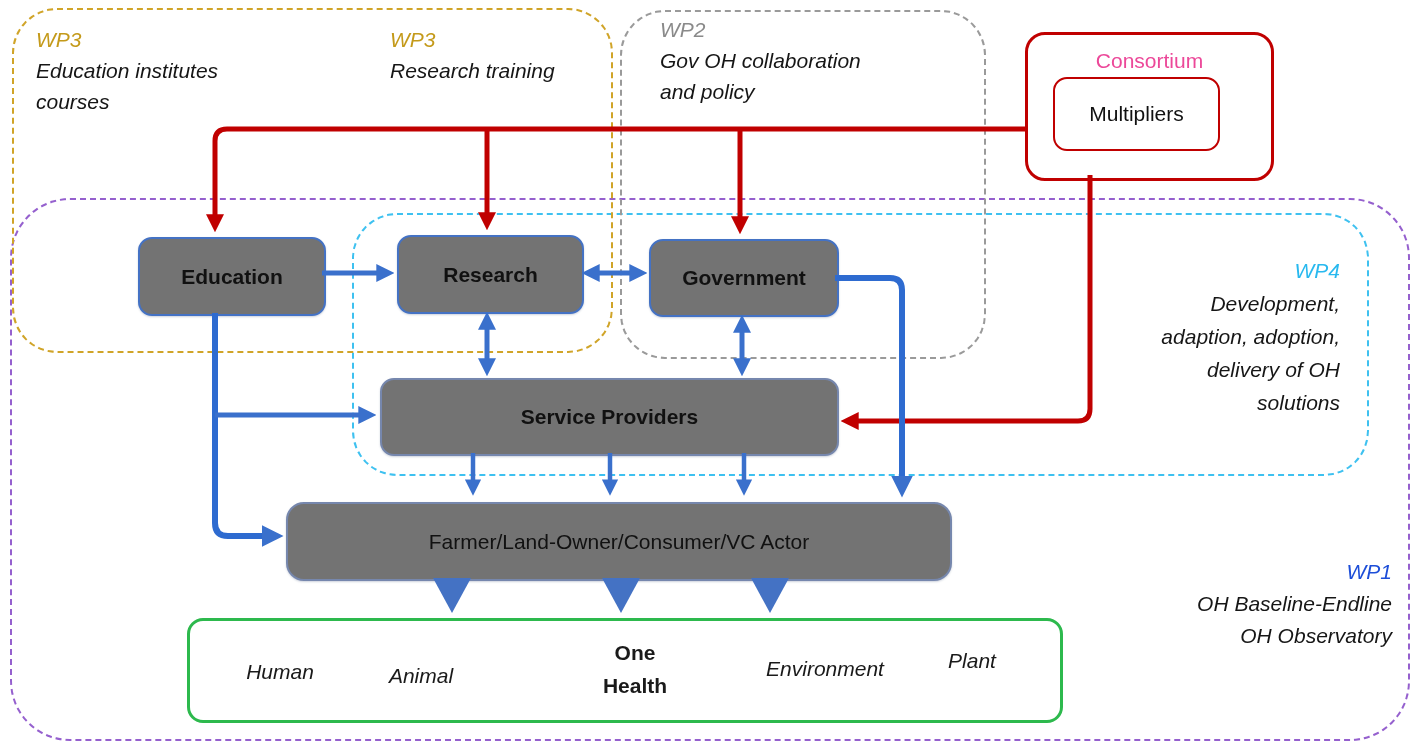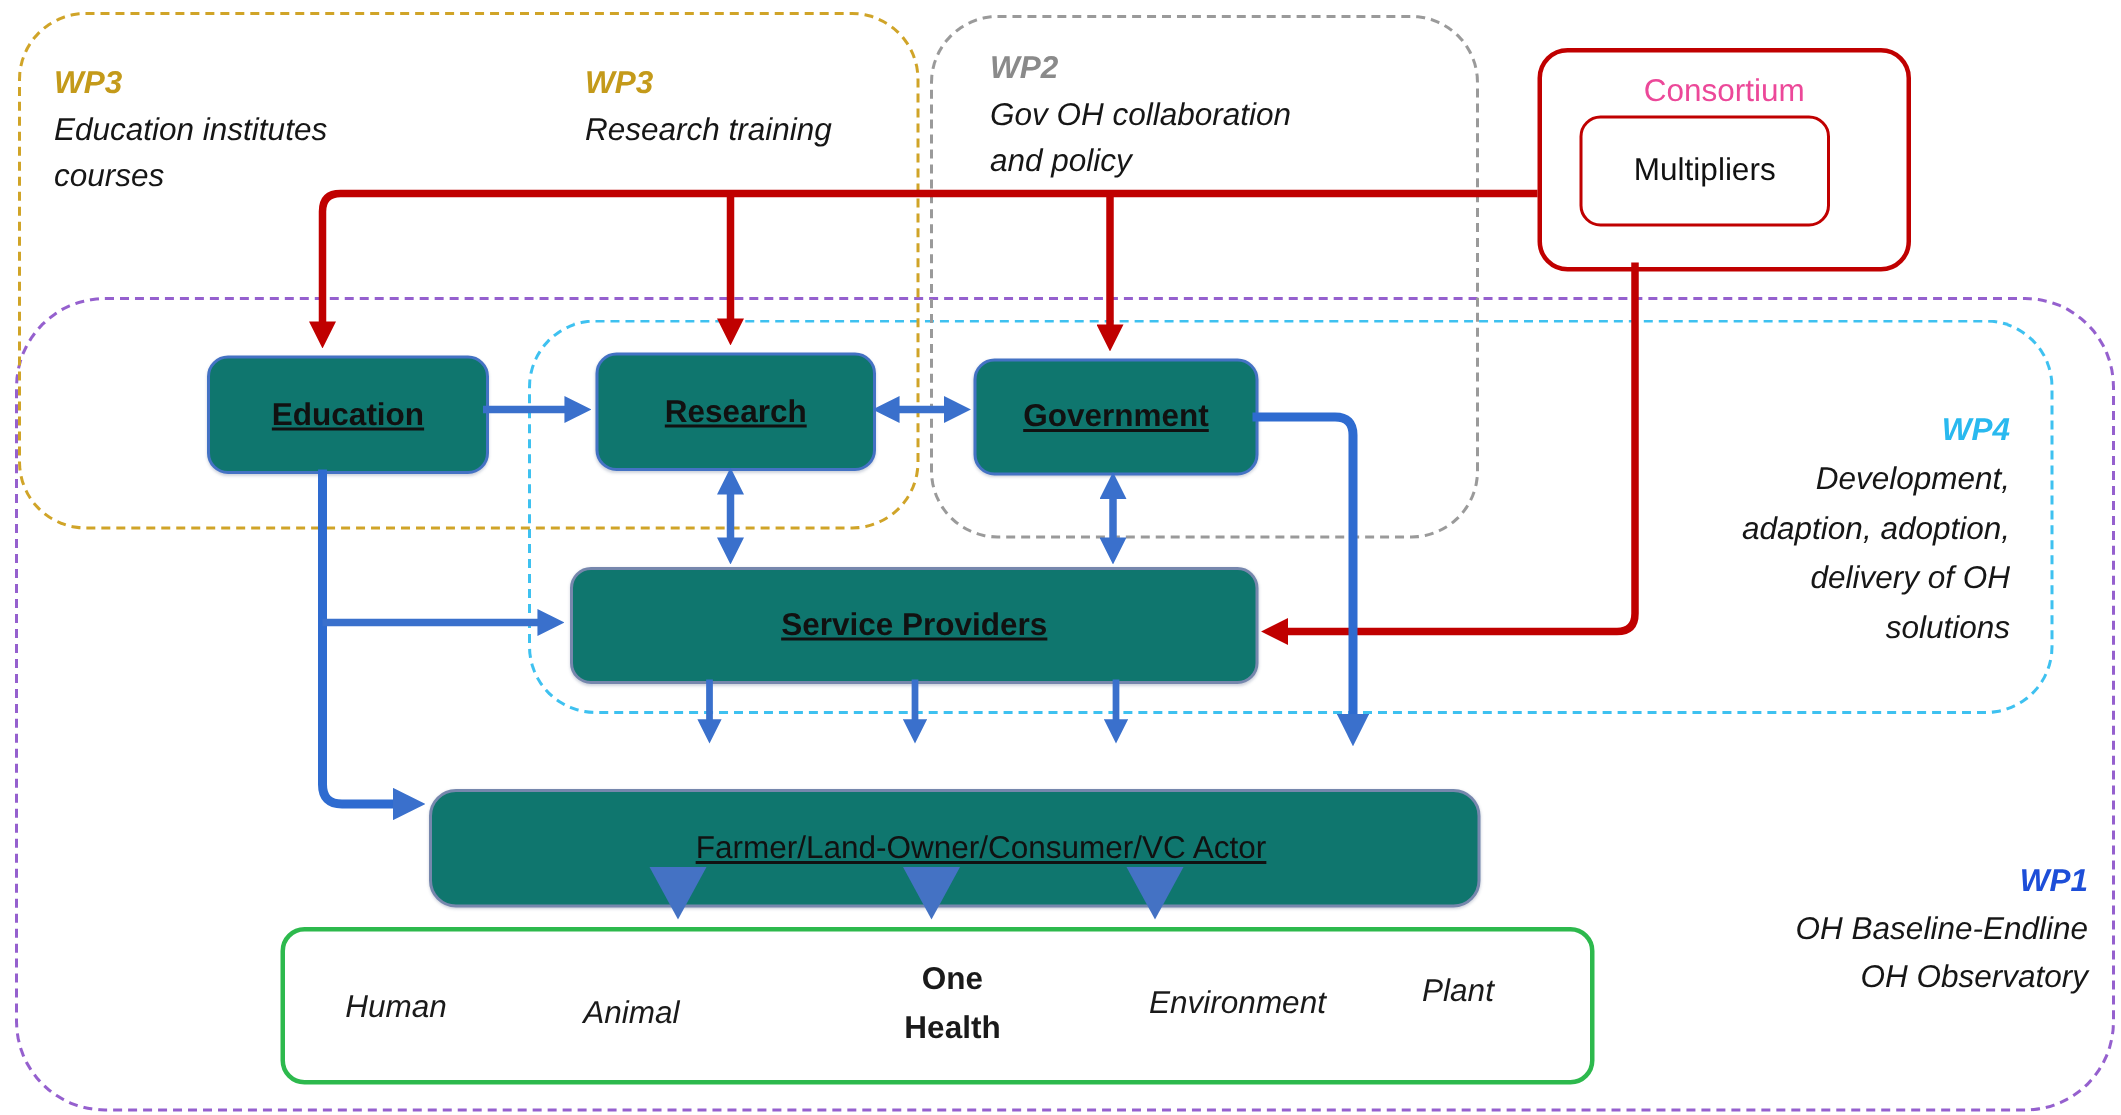--- a/index.html
+++ b/index.html
@@ -8,39 +8,39 @@
     font-family:"Liberation Sans", sans-serif;color:#1a1a1a;overflow:hidden;
   }
   
   .frame{position:absolute;border-style:dashed;background:transparent;}
   .frame.gold  {border:2px dashed #d0a428;border-radius:45px;}
   .frame.gray  {border:2px dashed #9a9a9a;border-radius:45px;}
   .frame.purple{border:2px dashed #9560ce;border-radius:60px;}
   .frame.cyan  {border:2px dashed #3ec1f0;border-radius:45px;}
   
   .node{
-    position:absolute;background:#0f766e;border:2px solid #4472c4;border-radius:14px;
+    position:absolute;background:#737373;border:2px solid #4472c4;border-radius:14px;
     display:flex;align-items:center;justify-content:center;
-    font-weight:bold;font-size:21px;color:#111;box-shadow:0 1px 2px rgba(60,80,120,.25);text-decoration:underline;
+    font-weight:bold;font-size:21px;color:#111;box-shadow:0 1px 2px rgba(60,80,120,.25);
   }
   .node.muted{border-color:#7687ad;}
   .node.regular{font-weight:normal;}
   .greenbox{
     position:absolute;background:#ffffff;border:3px solid #2db94d;border-radius:16px;
   }
   .gi{position:absolute;font-style:italic;font-size:21px;white-space:nowrap;text-align:center;}
   .gc{position:absolute;font-weight:bold;font-size:21px;line-height:33px;text-align:center;font-style:normal;}
   
   .redbox{position:absolute;background:#fff;border:3px solid #c00000;border-radius:20px;}
   .redbox .title{position:absolute;left:0;right:0;top:14px;text-align:center;font-size:21px;color:#ec4899;}
   .redbox-inner{position:absolute;background:#fff;border:2px solid #c00000;border-radius:14px;
     display:flex;align-items:center;justify-content:center;font-size:21px;color:#111;}
   
   .tb{position:absolute;font-size:21px;line-height:31px;white-space:nowrap;}
-  .tb .wp{font-weight:bold;font-style:italic;margin-top:16px;}
+  .tb .wp{font-weight:normal;font-style:italic;}
   .tb .ln{font-style:italic;color:#161616;}
   .tb.right{text-align:right;}
   .wp.gold{color:#c49a1a;} .wp.gray{color:#8a8a8a;} .wp.cyan{color:#29b9ef;} .wp.purple{color:#1d4ed8;}
   svg#wires{position:absolute;left:0;top:0;pointer-events:none;}
 </style>
 </head>
 <body>
 
 <div id="stage">
 
@@ -92,26 +92,26 @@
   </div>
   <div class="node" style="left:397px;top:235px;width:183px;height:75px;">
     <span>Research</span>
   </div>
   <div class="node" style="left:649px;top:239px;width:186px;height:74px;">
     <span>Government</span>
   </div>
   <div class="node muted" style="left:380px;top:378px;width:455px;height:74px;">
     <span>Service Providers</span>
   </div>
-  <div class="node muted regular" style="left:286px;top:526px;width:662px;height:75px;font-size:21px;border-radius:18px;padding-left:35px;">
+  <div class="node muted regular" style="left:286px;top:502px;width:662px;height:75px;font-size:21px;border-radius:18px;">
     <span>Farmer/Land-Owner/Consumer/VC Actor</span>
   </div>
 
   <div class="greenbox" style="left:187px;top:618px;width:870px;height:99px;">
-    <div class="gi" style="left:24px;top:39px;width:100px;">Human</div>
+    <div class="gi" style="left:40px;top:39px;width:100px;">Human</div>
     <div class="gi" style="left:181px;top:43px;width:100px;">Animal</div>
     <div class="gc" style="left:385px;top:15px;width:120px;">
       <div>One</div>
       <div>Health</div>
     </div>
     <div class="gi" style="left:560px;top:36px;width:150px;">Environment</div>
     <div class="gi" style="left:732px;top:28px;width:100px;">Plant</div>
   </div>
 
   <svg id="wires" width="1414" height="743" viewBox="0 0 1414 743">

